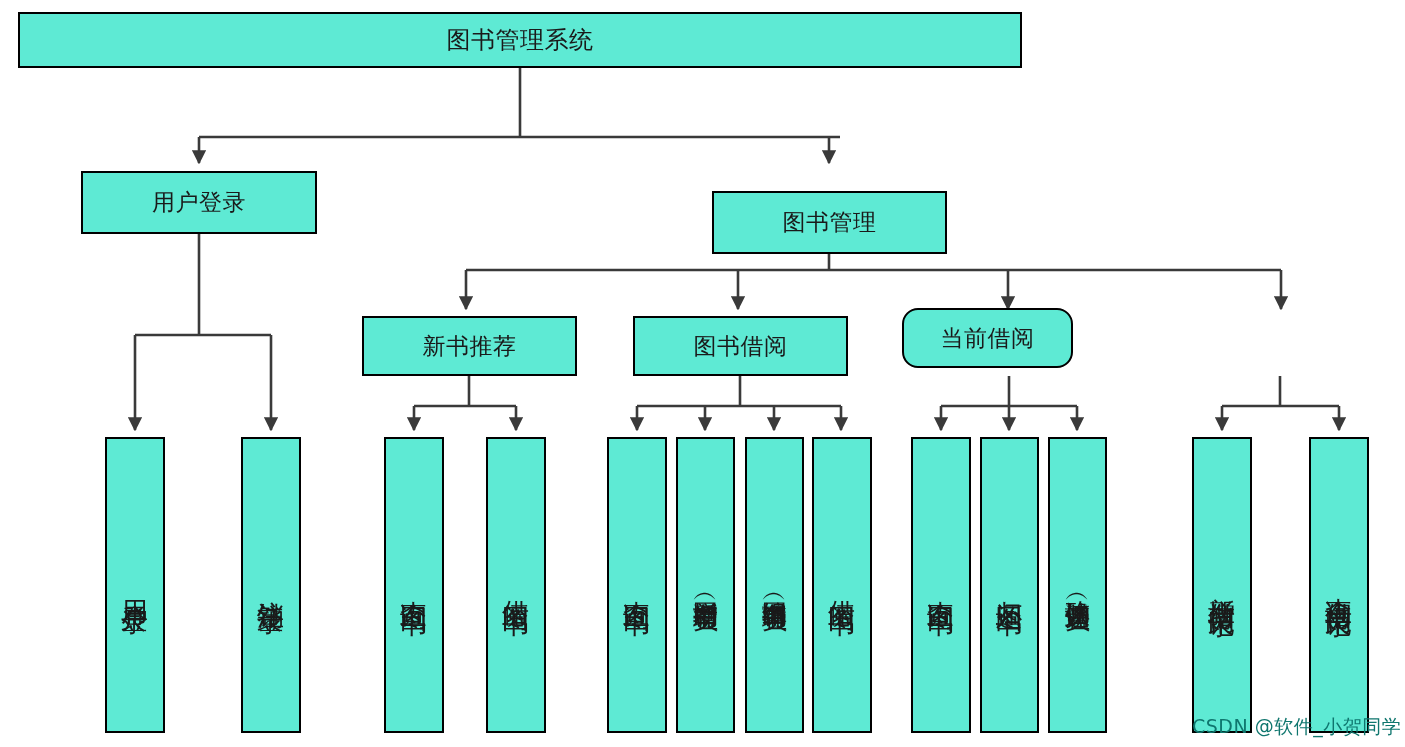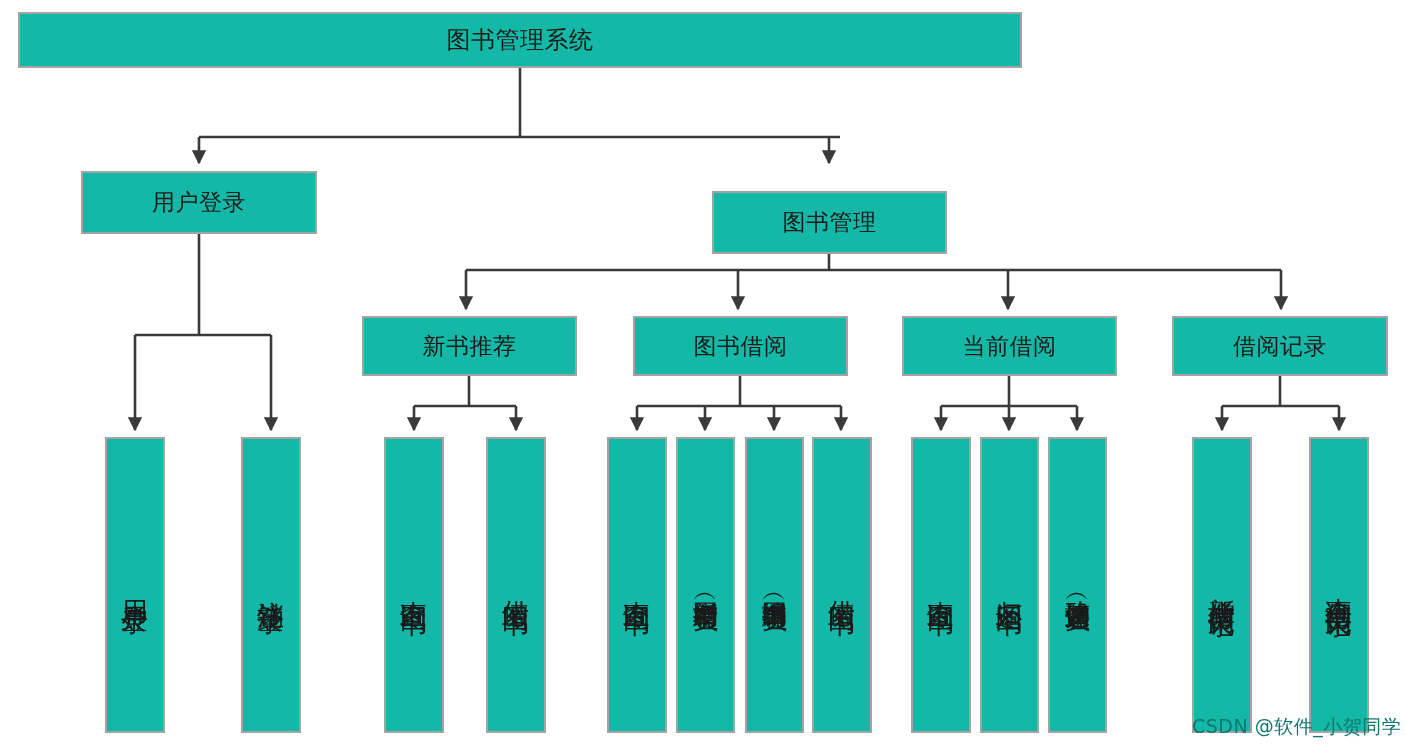--- a/index.html
+++ b/index.html
@@ -20,22 +20,22 @@
   #wires {
     position: absolute;
     left: 0;
     top: 0;
     width: 1405px;
     height: 747px;
   }
   .node {
     position: absolute;
     box-sizing: border-box;
-    border: 2px solid #a3a3a3;
-    background: #14b8a6;
+    border: 2px solid #000000;
+    background: #5eead4;
     color: #1a1a1a;
     display: flex;
     align-items: center;
     justify-content: center;
     overflow: hidden;
   }
   .node .lbl {
     display: block;
     text-align: center;
     line-height: 1.0;
@@ -136,25 +136,22 @@
   <div class="node horiz" style="left:712px; top:171px; width:235px; height:63px;margin-top:20px;">
     <span class="lbl">图书管理</span>
   </div>
 
   <div class="node horiz" style="left:362px; top:316px; width:215px; height:60px;">
     <span class="lbl">新书推荐</span>
   </div>
   <div class="node horiz" style="left:633px; top:316px; width:215px; height:60px;">
     <span class="lbl">图书借阅</span>
   </div>
-  <div class="node horiz" style="left:902px; top:316px; width:215px; height:60px;">
+  <div class="node horiz" style="left:902px; top:308px; width:171px; height:60px;border-radius:16px;">
     <span class="lbl">当前借阅</span>
-  </div>
-  <div class="node horiz" style="left:1172px; top:316px; width:216px; height:60px;">
-    <span class="lbl">借阅记录</span>
   </div>
 
   <div class="node vert" style="left:105px; top:437px; width:60px; height:296px;">
     <span class="lbl">用户登录</span>
   </div>
   <div class="node vert" style="left:241px; top:437px; width:60px; height:296px;">
     <span class="lbl">注销登录</span>
   </div>
 
   <div class="node vert" style="left:384px; top:437px; width:60px; height:296px;">

